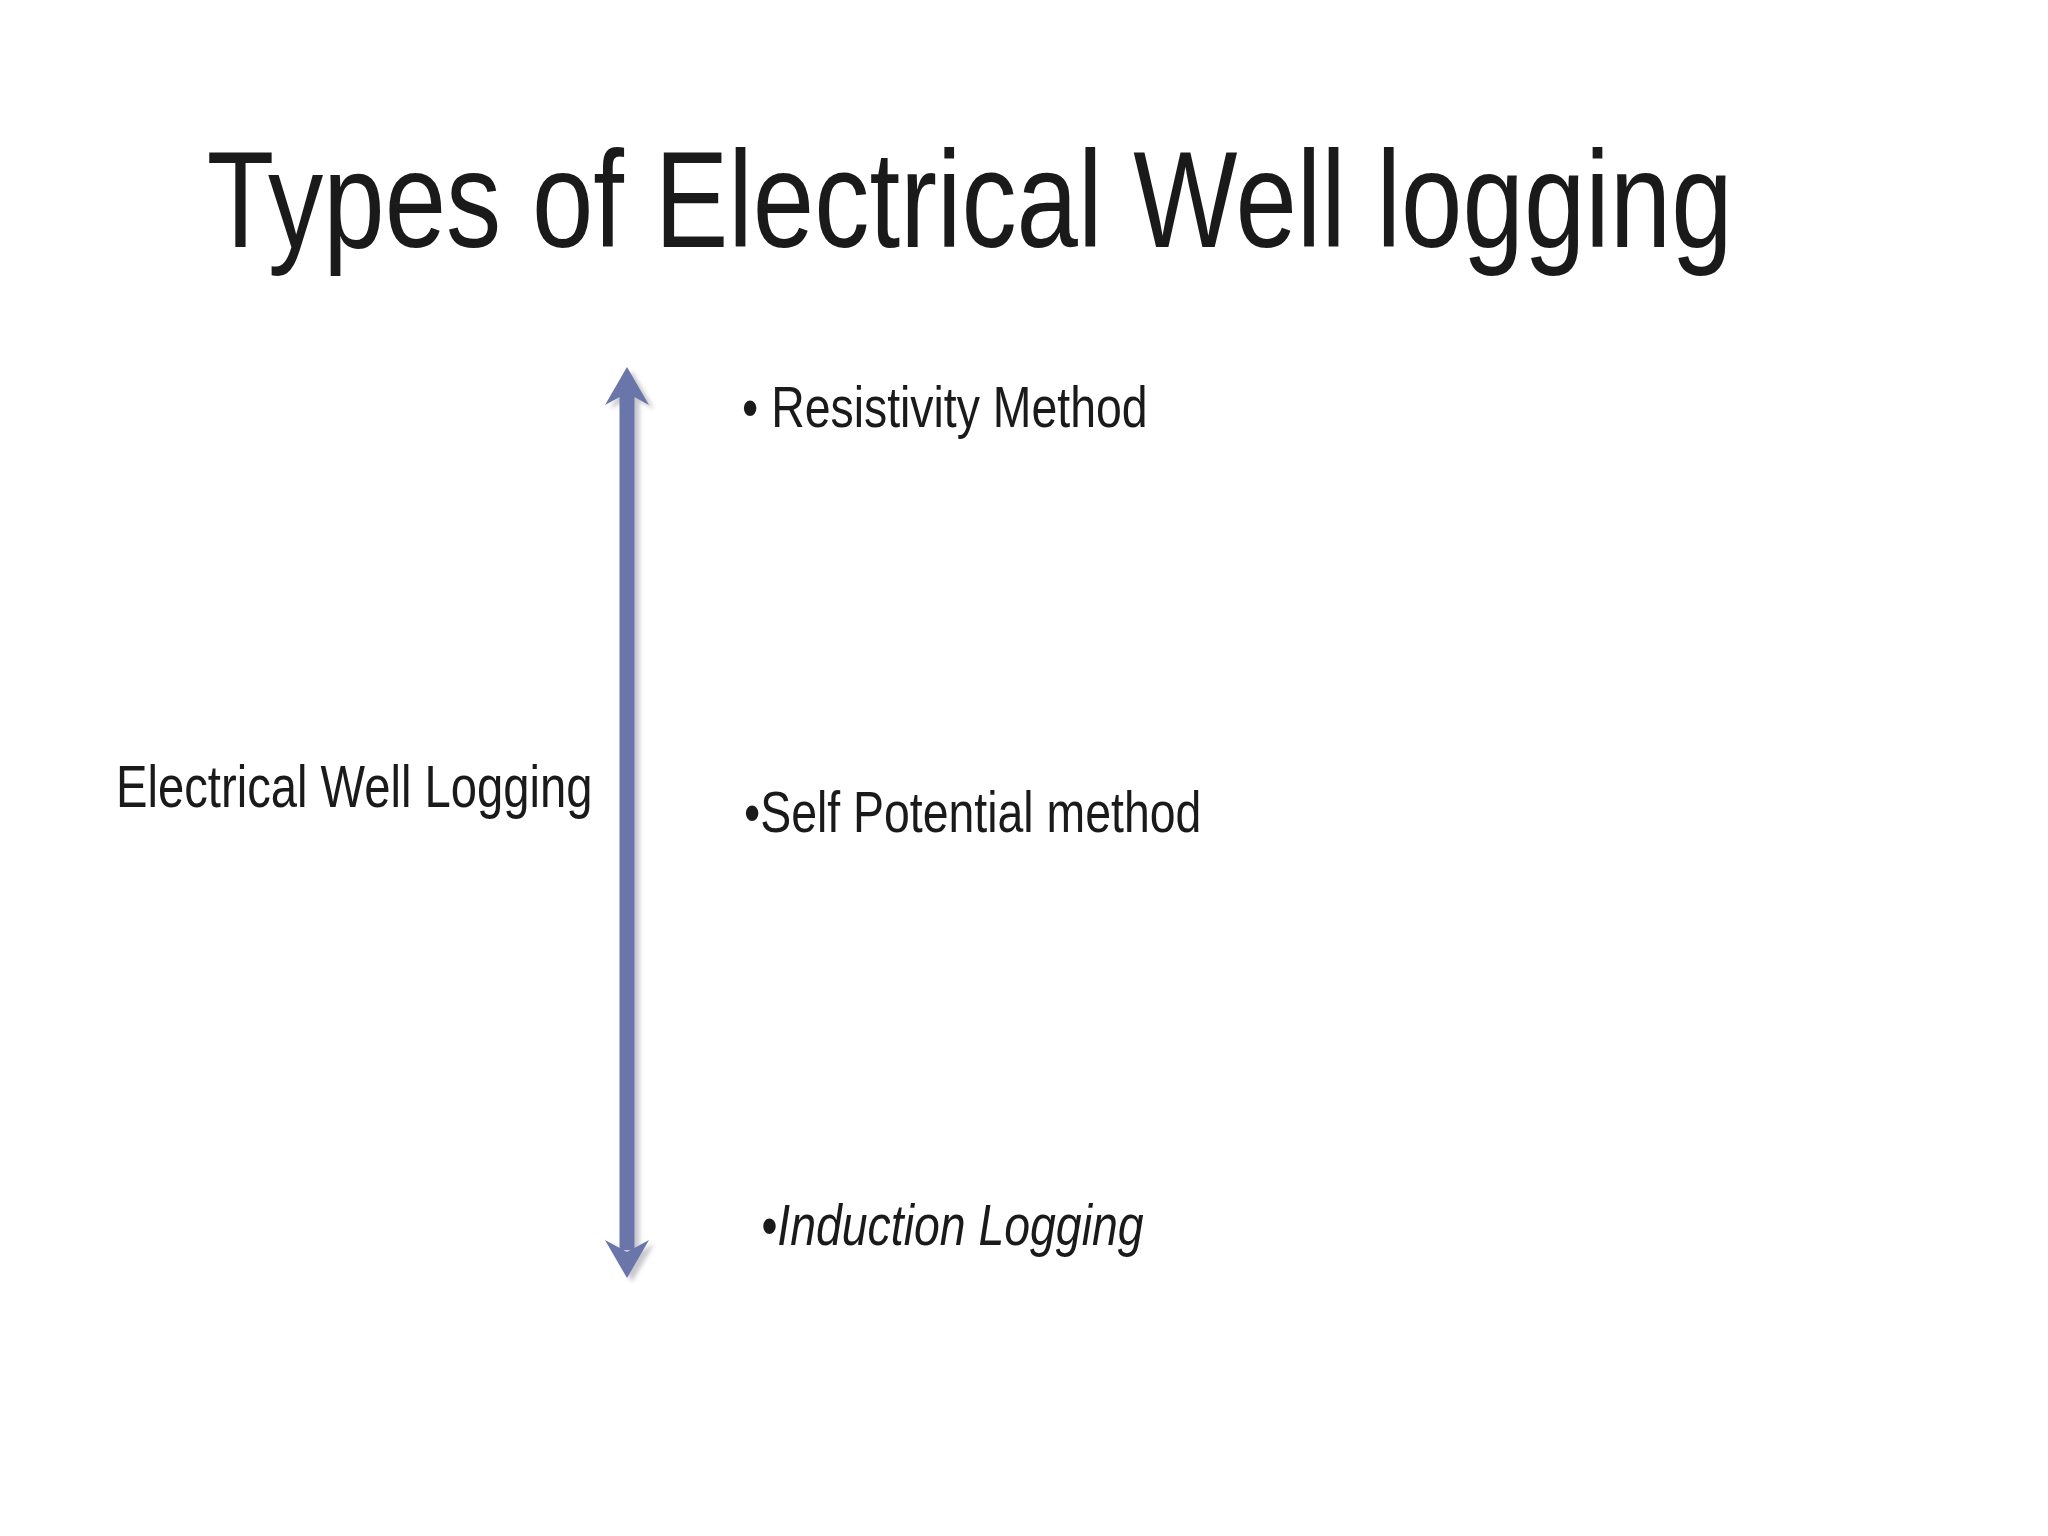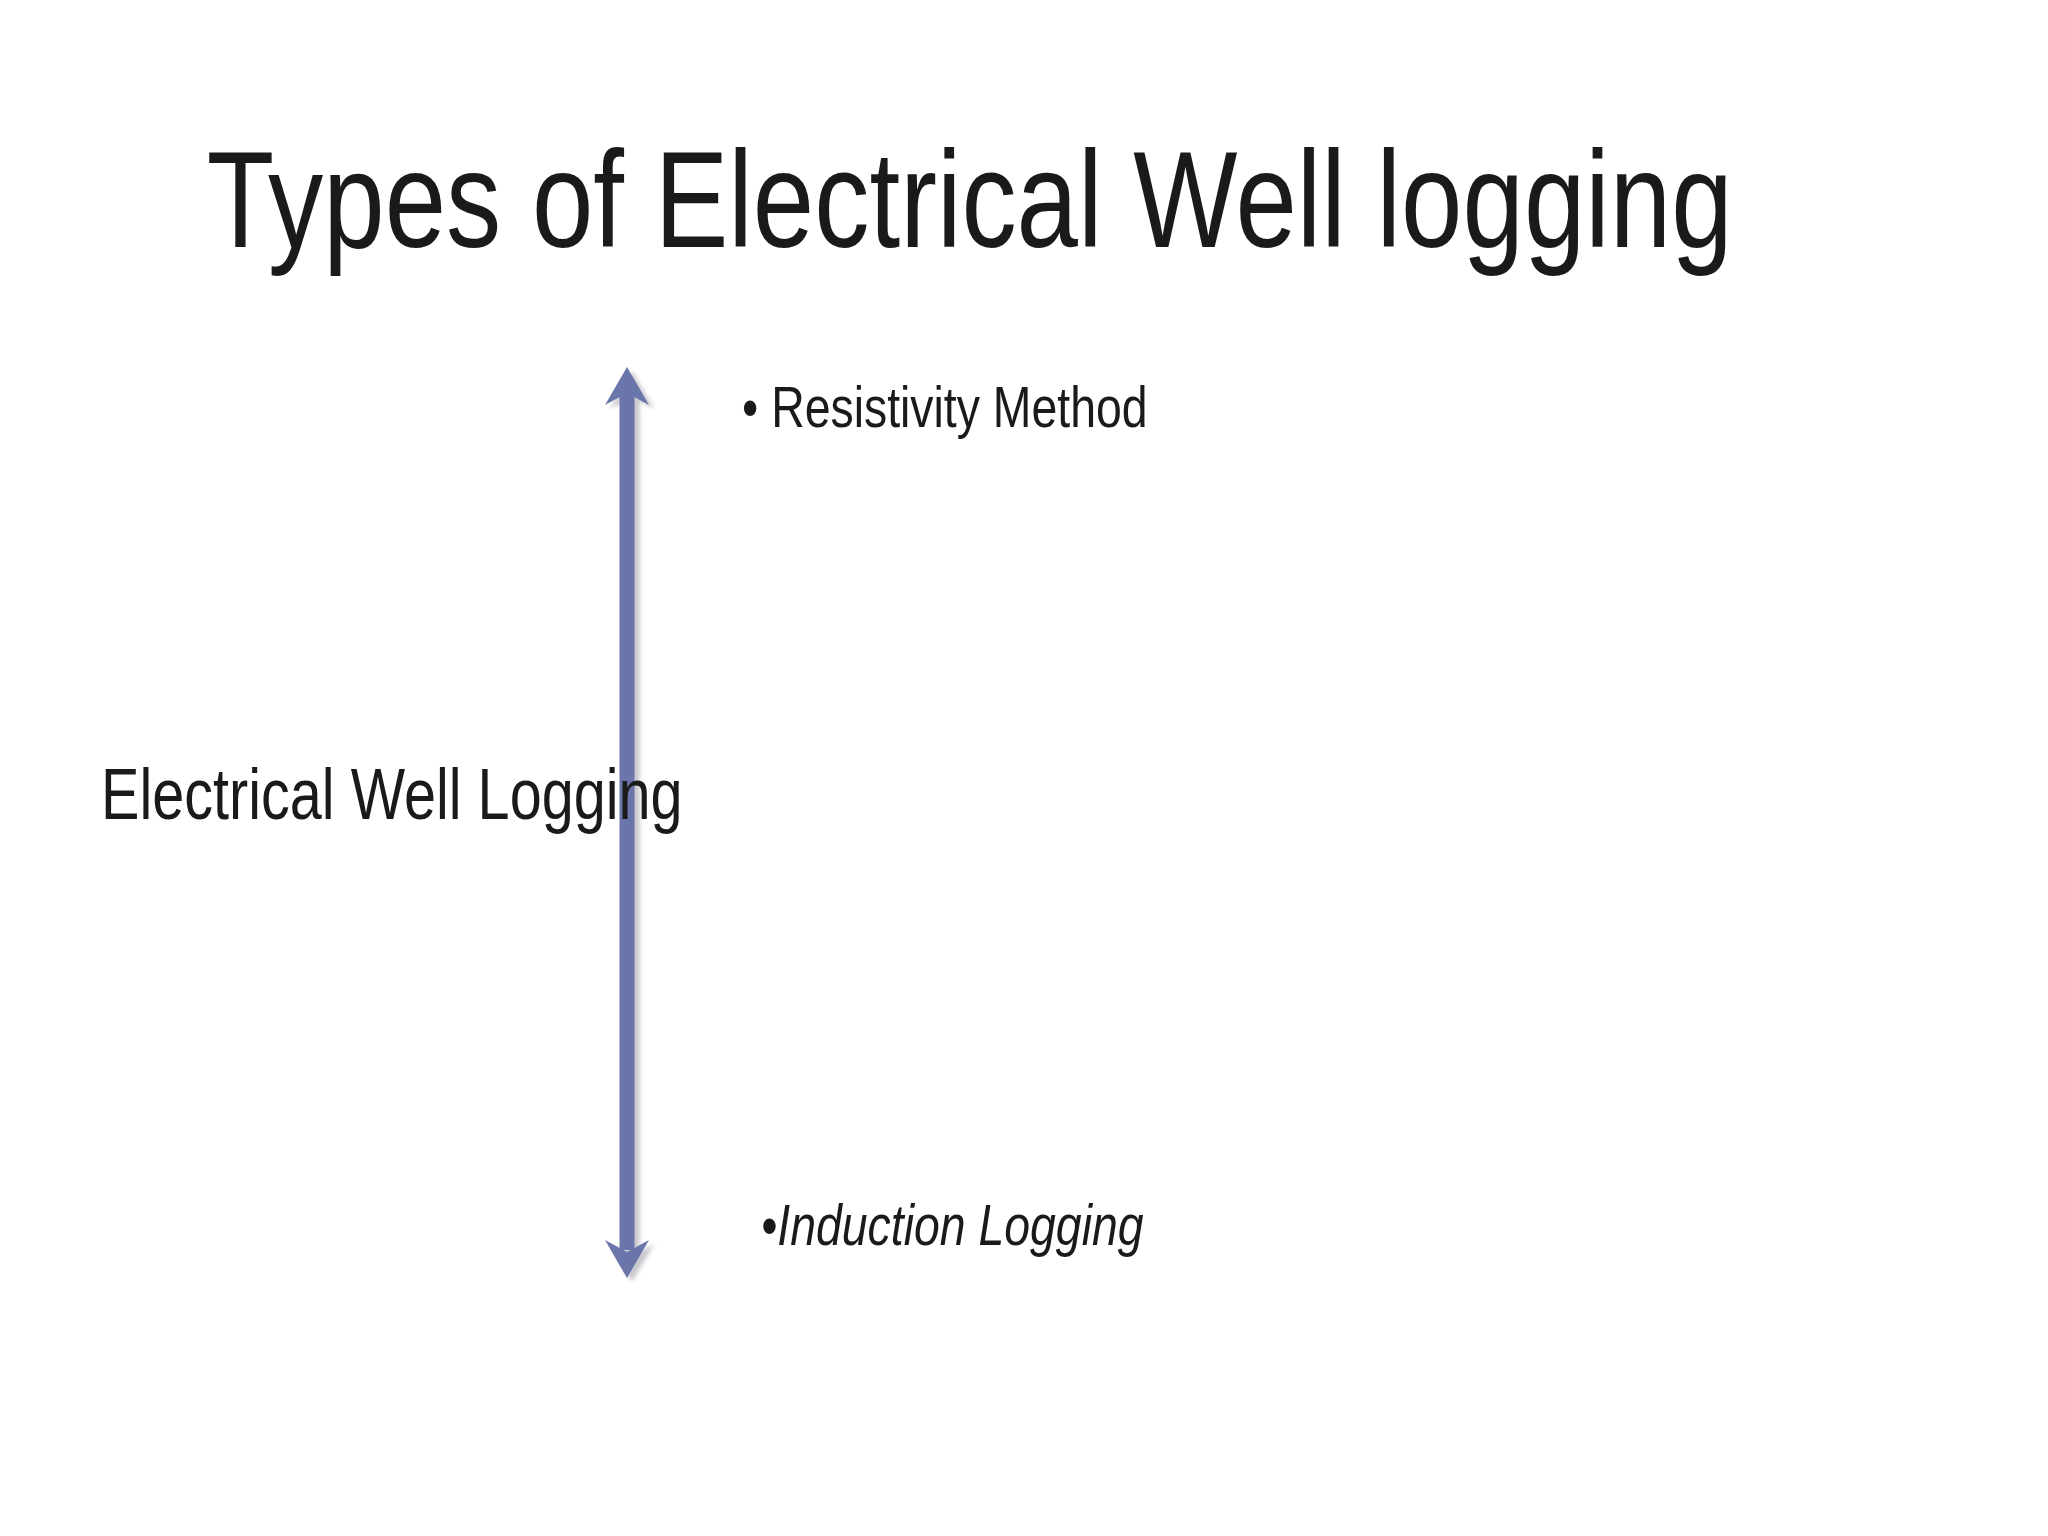--- a/index.html
+++ b/index.html
@@ -35,21 +35,21 @@
     transform: scaleX(0.80);
     transform-origin: 0 50%;
     white-space: nowrap;
   }
   .body-text {
     position: absolute;
     line-height: 1;
     font-size: 58px;
     white-space: nowrap;
   }
-  .side-label { left: 101px; top: 758px; font-size: 72px; }
+  .side-label { left: 116px; top: 758px; font-size: 59px; }
   .bullet-1 { left: 726px; top: 378px; margin-left: 16px; }
   .bullet-2 { left: 744px; top: 783px; }
   .bullet-3 { left: 761px; top: 1196px; font-style: italic; }
   .arrow-svg {
     position: absolute;
     left: 592px; top: 358px;
     width: 70px; height: 935px;
     filter: drop-shadow(5px 4px 2px rgba(130, 130, 145, 0.45));
   }
   .arrow-svg path, .arrow-svg rect { fill: var(--arrow); }
@@ -70,18 +70,21 @@
   </svg>
 
   <div class="body-text side-label">
     <span class="cond">Electrical Well Logging</span>
   </div>
 
   <div class="body-text bullet-1">
     <span class="cond">• Resistivity Method</span>
   </div>
 
+  <div class="body-text bullet-2">
+    <span class="cond">•Self Potential method</span>
+  </div>
 
   <div class="body-text bullet-3">
     <span class="cond">•Induction Logging</span>
   </div>
 
 </div>
 
 </body></html>

